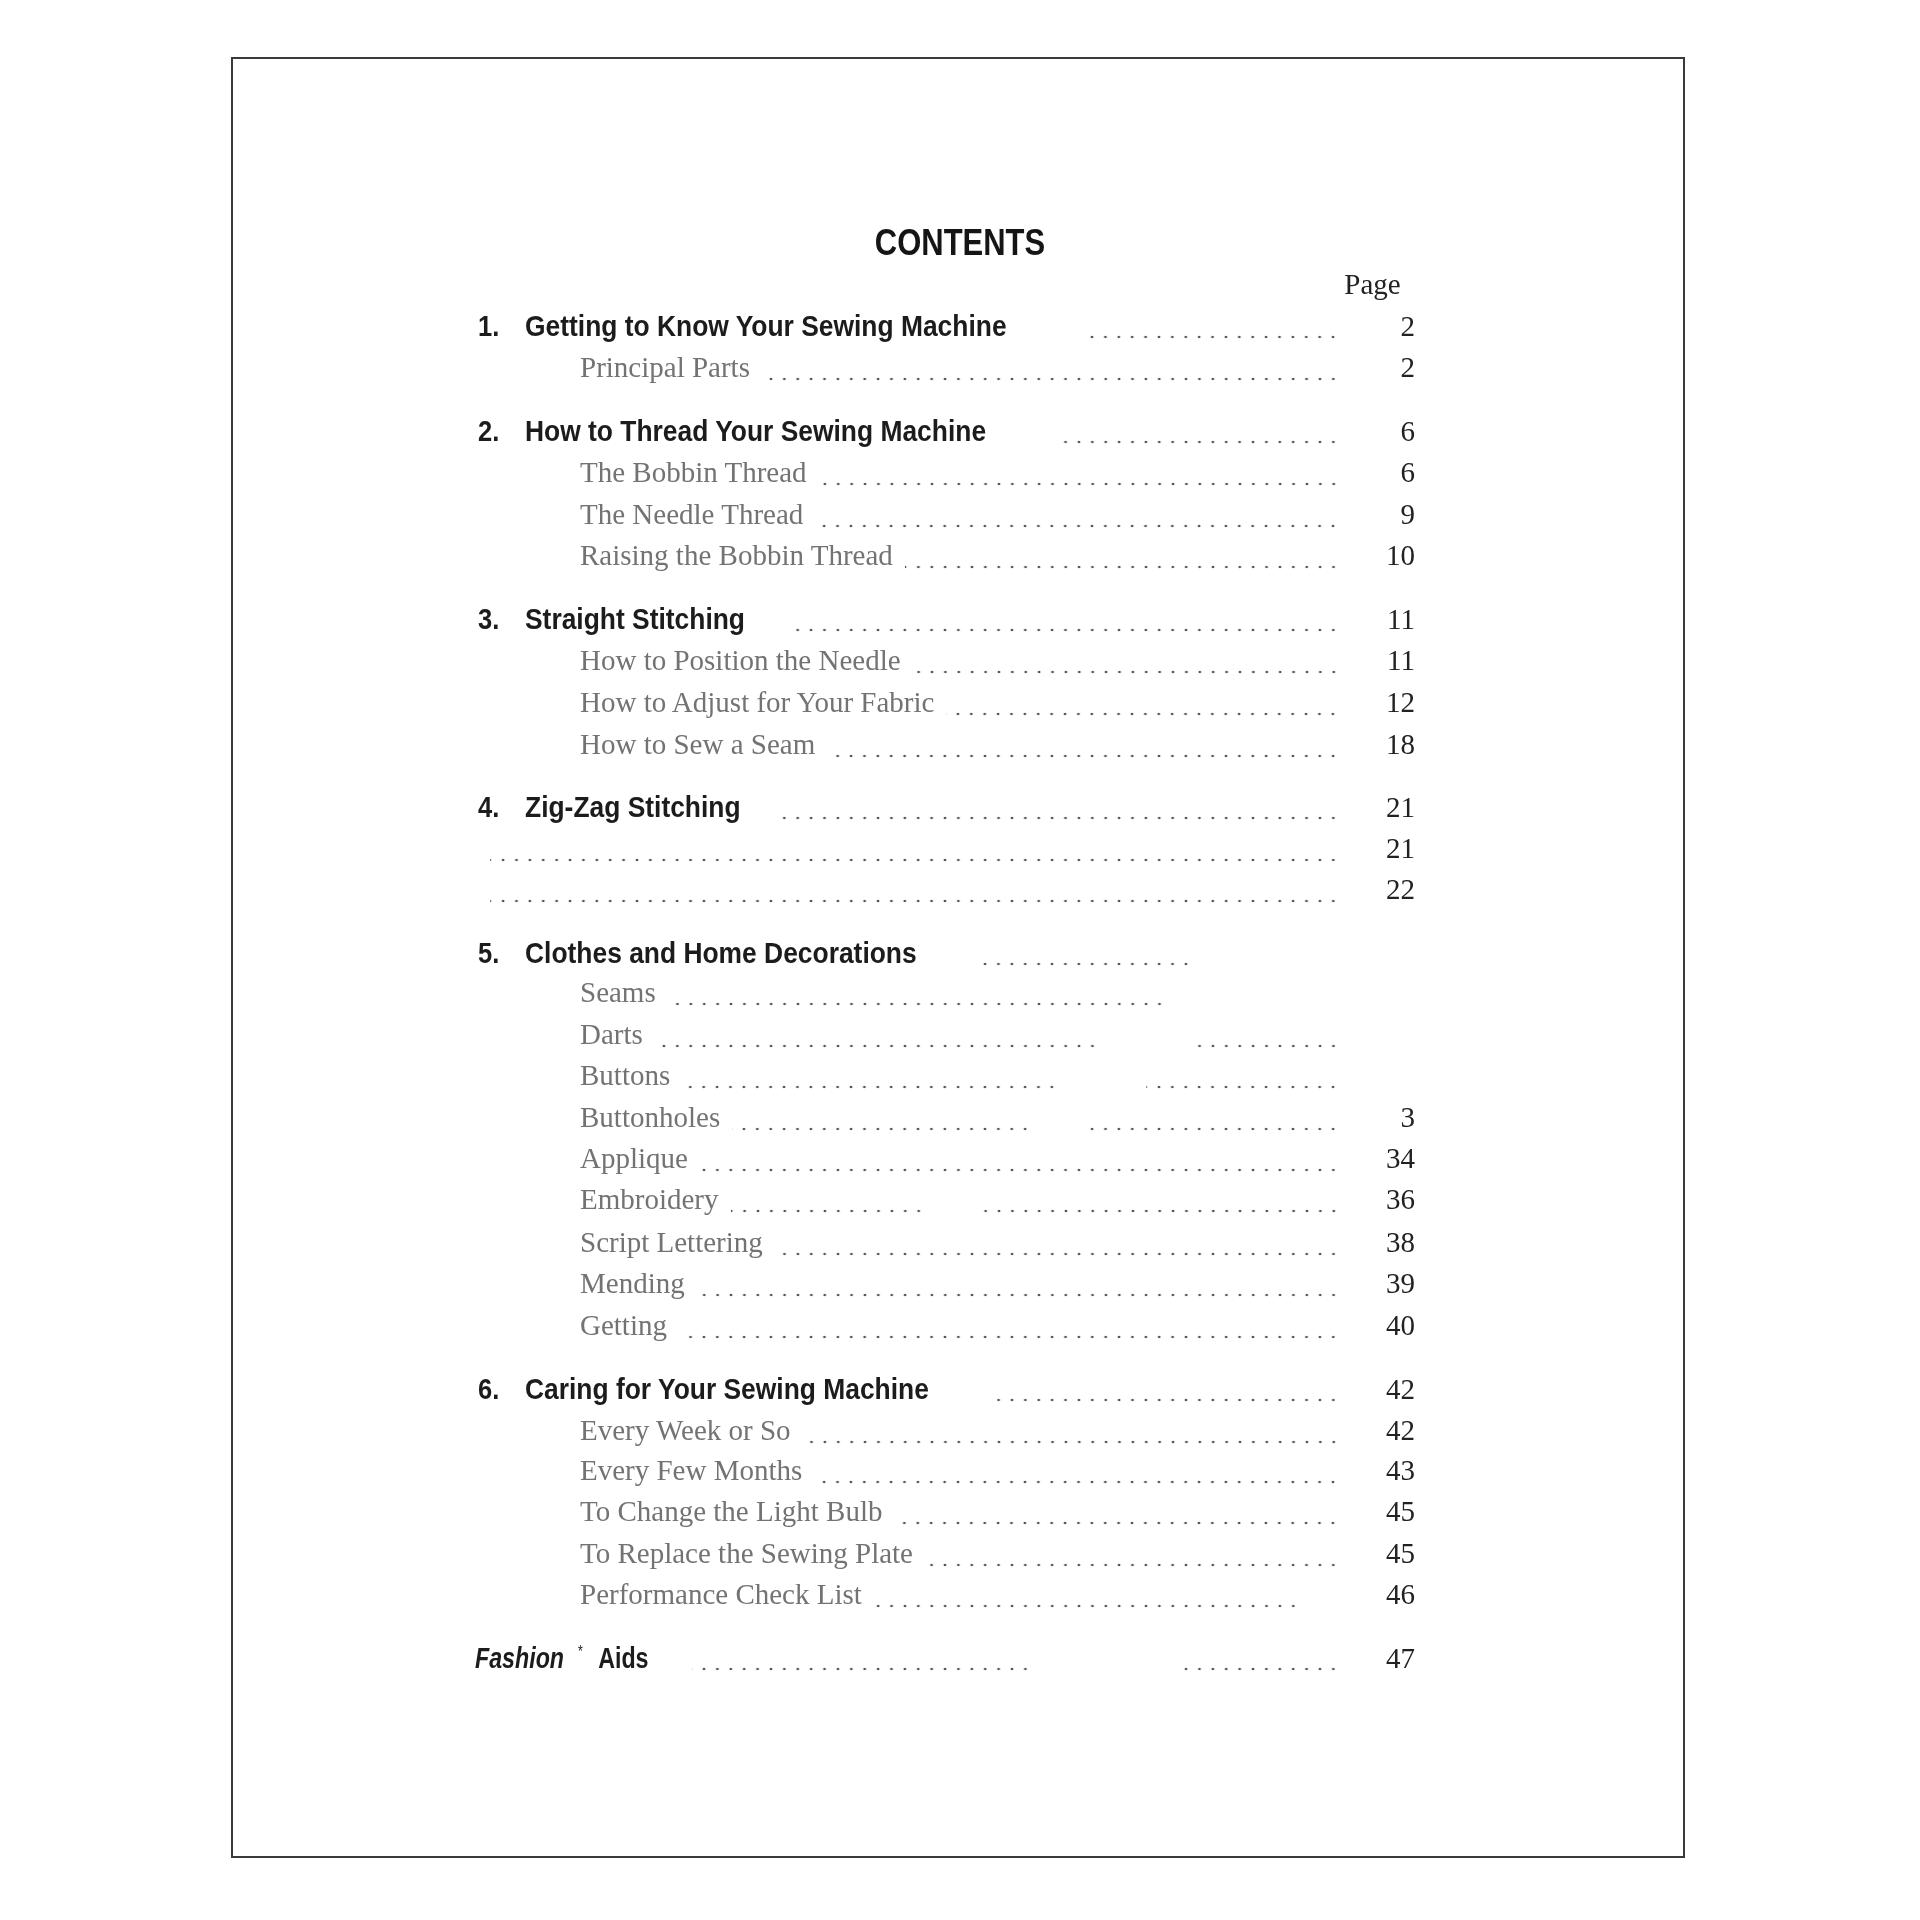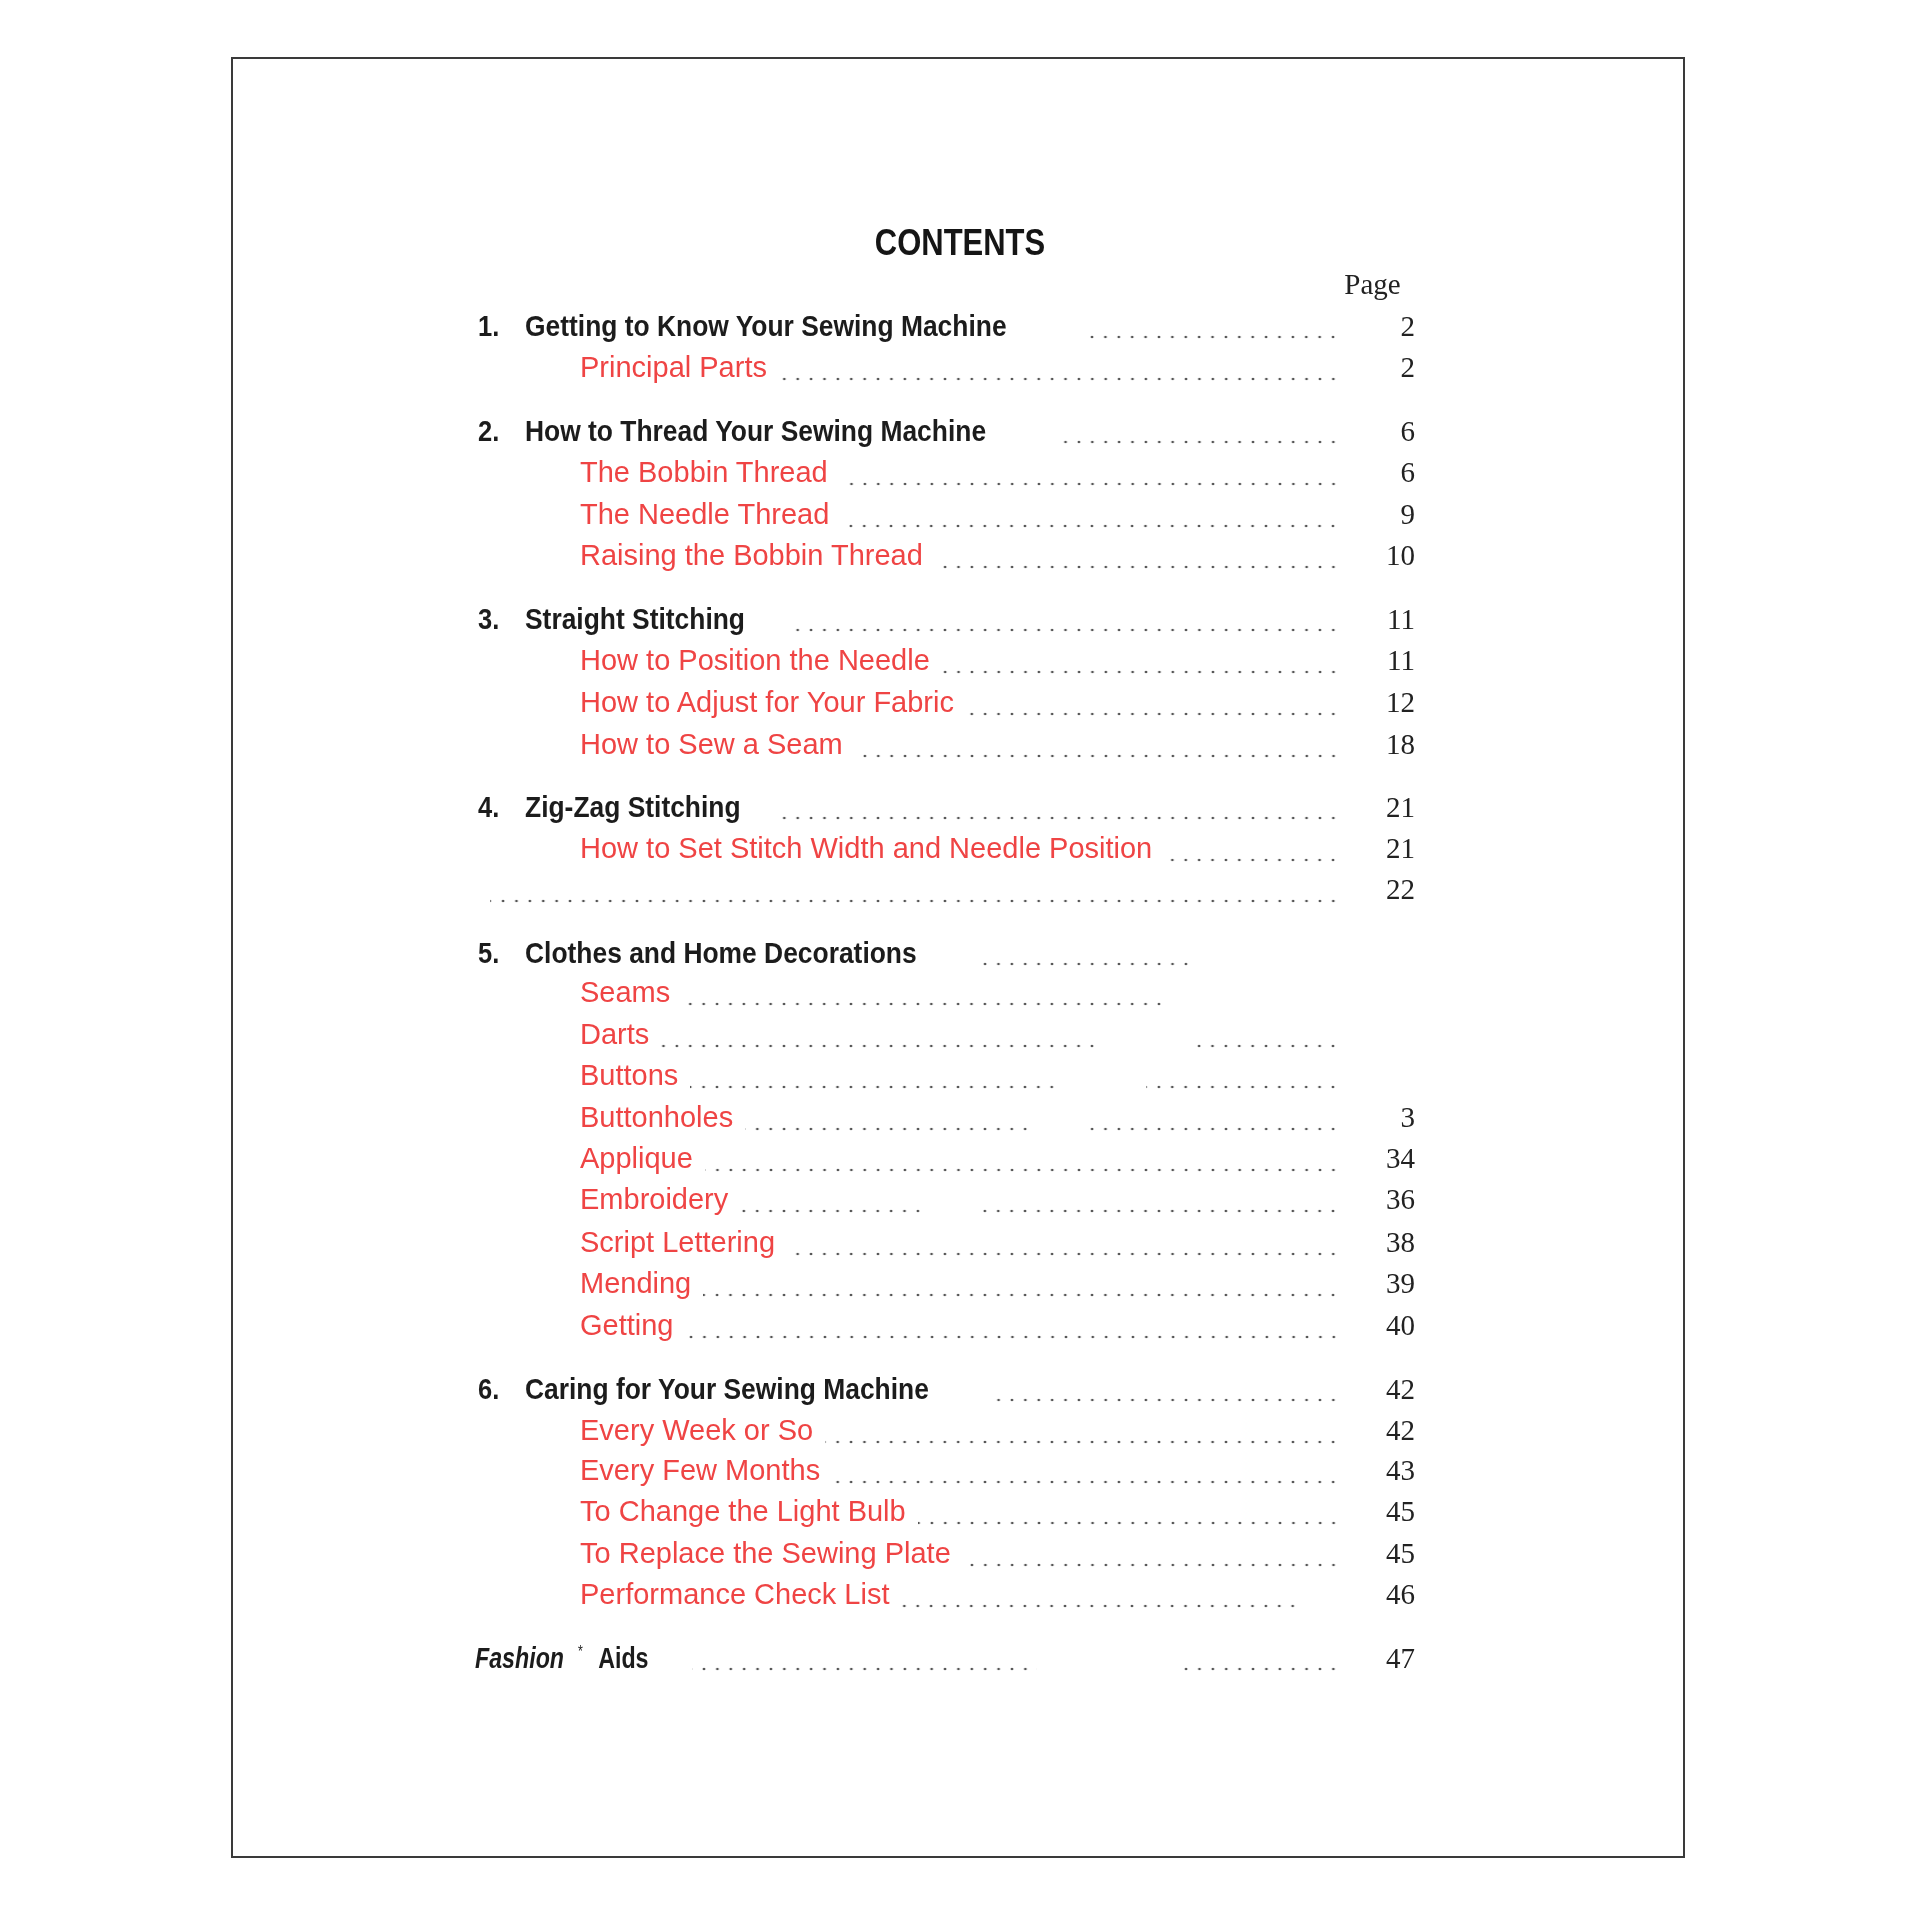--- a/index.html
+++ b/index.html
@@ -25,22 +25,22 @@
   .num {
     width: 47px; flex: none;
     font-family: "Liberation Sans", sans-serif; font-weight: bold; font-size: 29px;
   }
   .num span, .head span { display: inline-block; transform-origin: left center; transform: scaleX(0.88); white-space: nowrap; }
   .head {
     flex: none; font-family: "Liberation Sans", sans-serif; font-weight: bold; font-size: 30px;
     white-space: nowrap;
   }
   .sub {
-    flex: none; margin-left: 102px; font-family: Liberation Sans, sans-serif; font-size: 29px;
-    white-space: nowrap; color: #ef4444;
+    flex: none; margin-left: 102px; font-family: Liberation Serif, serif; font-size: 29px;
+    white-space: nowrap; color: #737373;
   }
   .leader {
     flex: 1 1 auto; height: 4px; margin: 0 15px 0 12px; align-self: flex-end; margin-bottom: 8px;
     background-image: radial-gradient(circle, #555 1.3px, transparent 1.6px);
     background-size: 13.4px 4px; background-repeat: repeat-x; background-position: right center;
   }
   .pg {
     flex: none; width: 60px; text-align: right;
     font-family: "Liberation Serif", serif; font-size: 29px; color: #222;
   }
@@ -112,21 +112,20 @@
   <span class="pg">18</span>
 </div>
 
 <div class="row" style="top:790px">
   <span class="num"><span>4.</span></span>
   <span class="head"><span>Zig-Zag Stitching</span></span>
   <span class="leader"></span>
   <span class="pg">21</span>
 </div>
 <div class="row" style="top:832px">
-  <span class="sub">How to Set Stitch Width and Needle Position</span>
   <span class="leader"></span>
   <span class="pg">21</span>
 </div>
 <div class="row" style="top:873px">
   <span class="leader"></span>
   <span class="pg">22</span>
 </div>
 
 <div class="row" style="top:936px">
   <span class="num"><span>5.</span></span>

